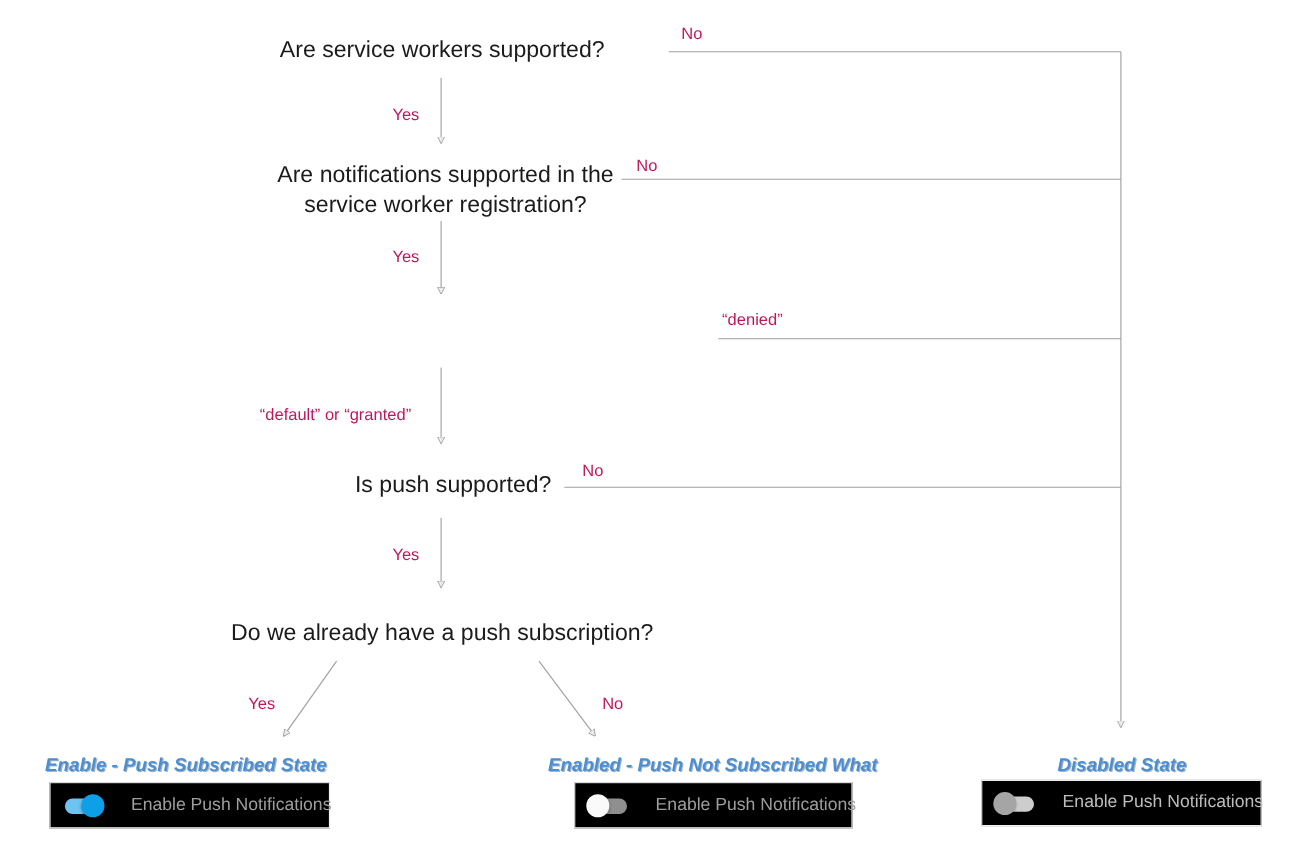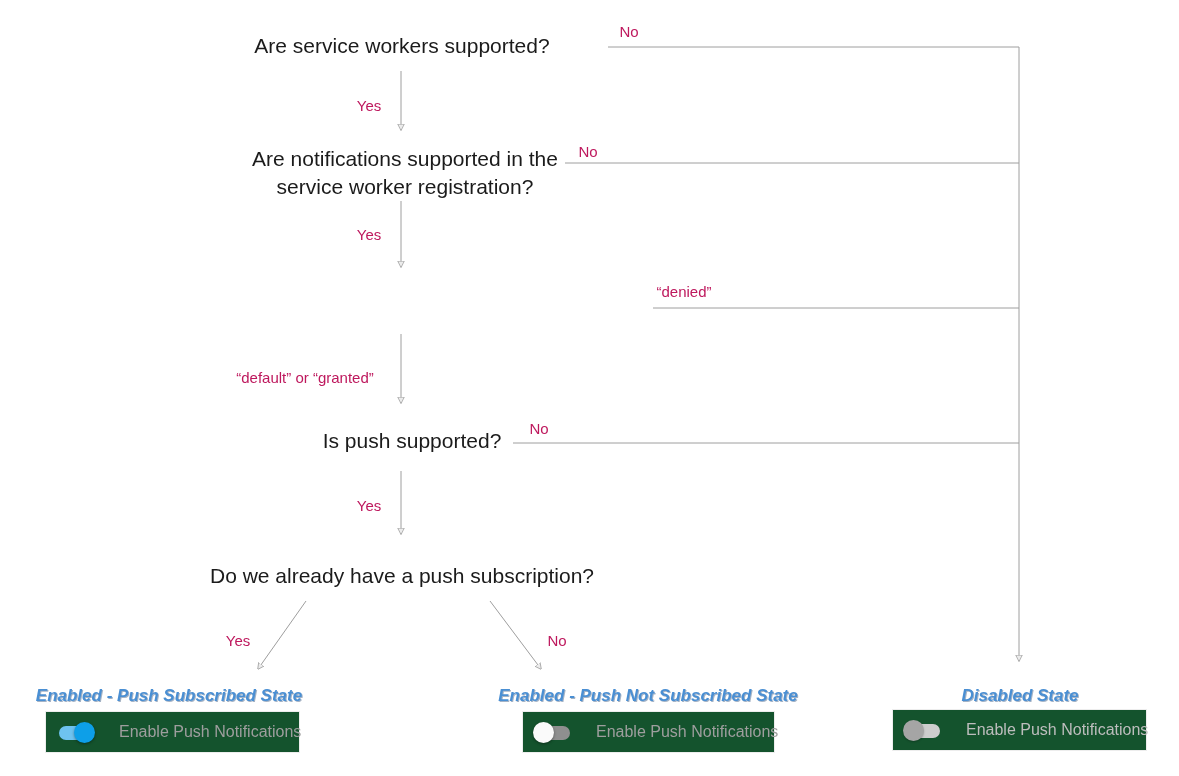--- a/index.html
+++ b/index.html
@@ -17,21 +17,21 @@
   .branch{
     position:absolute;transform:translate(-50%,-50%);
     color:#be185d;font-size:15px;white-space:nowrap;
   }
   .state-label{
     position:absolute;transform:translate(-50%,-50%);
     color:#4a8fd3;font-size:17px;font-weight:bold;font-style:italic;white-space:nowrap;
     text-shadow:1px 1px 0 rgba(30,64,110,0.40);
   }
   .card{
-    position:absolute;height:42px;background:#14532d;border:1px solid #ededed;
+    position:absolute;height:42px;background:#000000;border:1px solid #ededed;
     display:flex;align-items:center;box-sizing:border-box;
   }
   .card-label{font-size:16px;color:#9e9e9e;margin-left:24px;white-space:nowrap;}
   .card-label.dim{color:#bdbdbd;}
   .toggle{position:relative;width:37px;height:21px;margin-left:12px;flex:0 0 auto;}
   .toggle .track{position:absolute;left:1px;top:4px;width:34px;height:14px;border-radius:7px;}
   .toggle .knob{position:absolute;top:0;width:21px;height:21px;border-radius:50%;}
   .toggle.on .track{background:#6ec3f0;}
   .toggle.on .knob{left:16px;background:#0d9fe8;box-shadow:0 1px 3px rgba(0,0,0,0.4);}
   .toggle.off .track{background:#8f8f8f;}
@@ -72,22 +72,22 @@
   <div class="branch" style="left:629px;top:31px;">No</div>
   <div class="branch" style="left:369px;top:234px;">Yes</div>
   <div class="branch" style="left:588px;top:151px;">No</div>
   <div class="branch" style="left:305px;top:377px;">“default” or “granted”</div>
   <div class="branch" style="left:684px;top:291px;">“denied”</div>
   <div class="branch" style="left:369px;top:505px;">Yes</div>
   <div class="branch" style="left:539px;top:428px;">No</div>
   <div class="branch" style="left:238px;top:640px;">Yes</div>
   <div class="branch" style="left:557px;top:640px;">No</div>
 
-  <div class="state-label" style="left:169px;top:696px;">Enabled - Push Subscribed State</div>
-  <div class="state-label" style="left:648px;top:696px;">Enabled - Push Not Subscribed State</div>
+  <div class="state-label" style="left:169px;top:696px;">Enable - Push Subscribed State</div>
+  <div class="state-label" style="left:648px;top:696px;">Enabled - Push Not Subscribed What</div>
   <div class="state-label" style="left:1020px;top:696px;text-align:center;">Disabled State</div>
 
   <div class="card" style="left:45px;top:711px;width:255px;">
     <div class="toggle on">
       <div class="track"></div>
       <div class="knob"></div>
     </div>
     <div class="card-label">Enable Push Notifications</div>
   </div>
 

